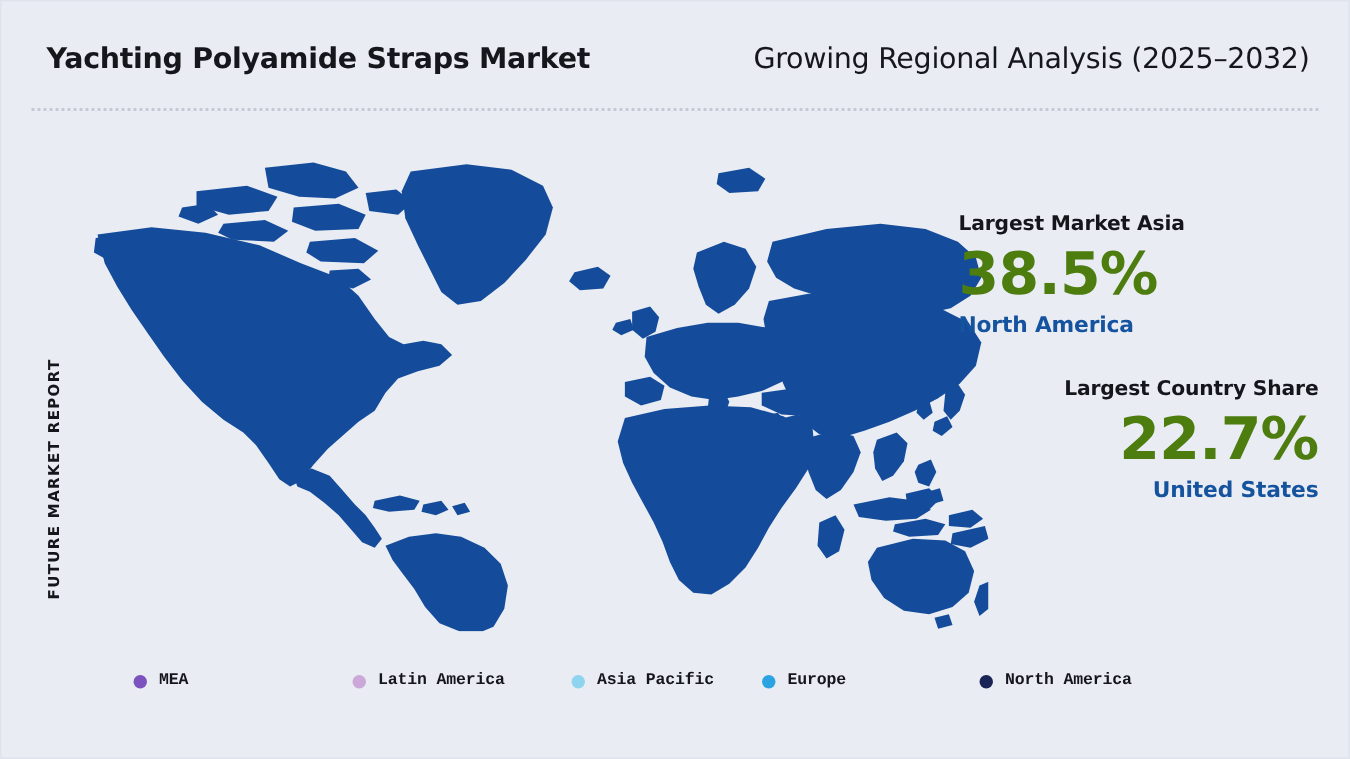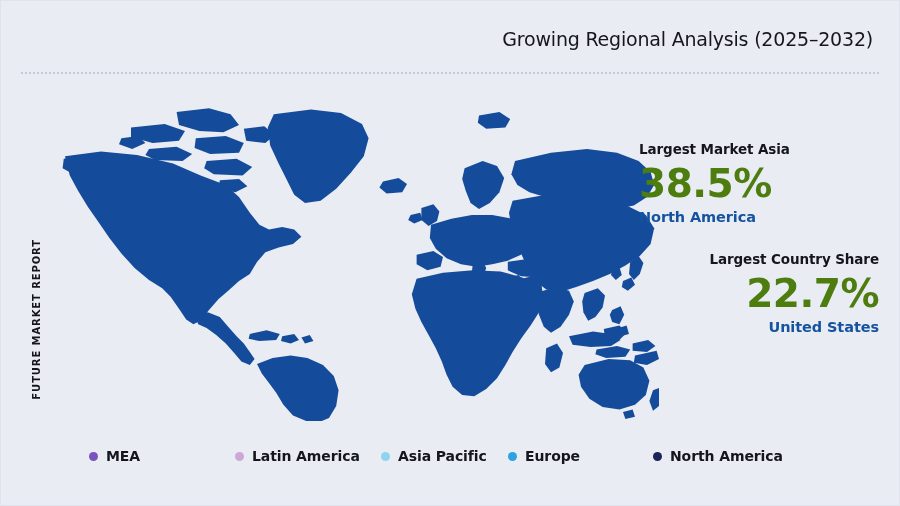--- a/index.html
+++ b/index.html
@@ -107,32 +107,34 @@
     align-items:center;
     gap:8px;
     white-space:nowrap;
   }
   .legend-dot{
     width:9px;height:9px;
     border-radius:50%;
     flex:0 0 auto;
   }
   .legend-label{
-    font-size:14px;
+    font-size:11px;
     font-weight:700;
     color:#14161b;
     letter-spacing:-0.1px;
+    font-family:Liberation Mono, monospace;
   }
 </style>
 </head>
 <body style="background: rgb(233, 236, 243);">
 
 <div class="page" style="background: rgb(233, 236, 243);">
 
   <div class="header">
+    <div class="title-left">Yachting Polyamide Straps Market</div>
     <div class="title-right">Growing Regional Analysis (2025–2032)</div>
   </div>
   <div class="divider"></div>
 
   <div class="brand">FUTURE MARKET REPORT</div>
 
   <div class="map-wrap">
     <svg viewBox="0 0 1000 533" preserveAspectRatio="xMidYMid meet">
       <g fill="#144c9b">
 

